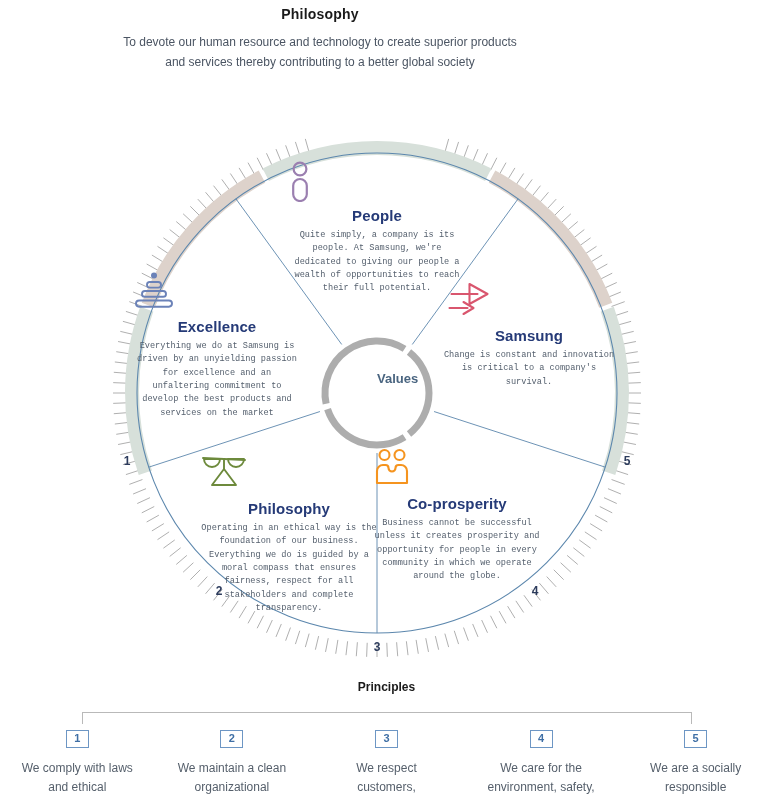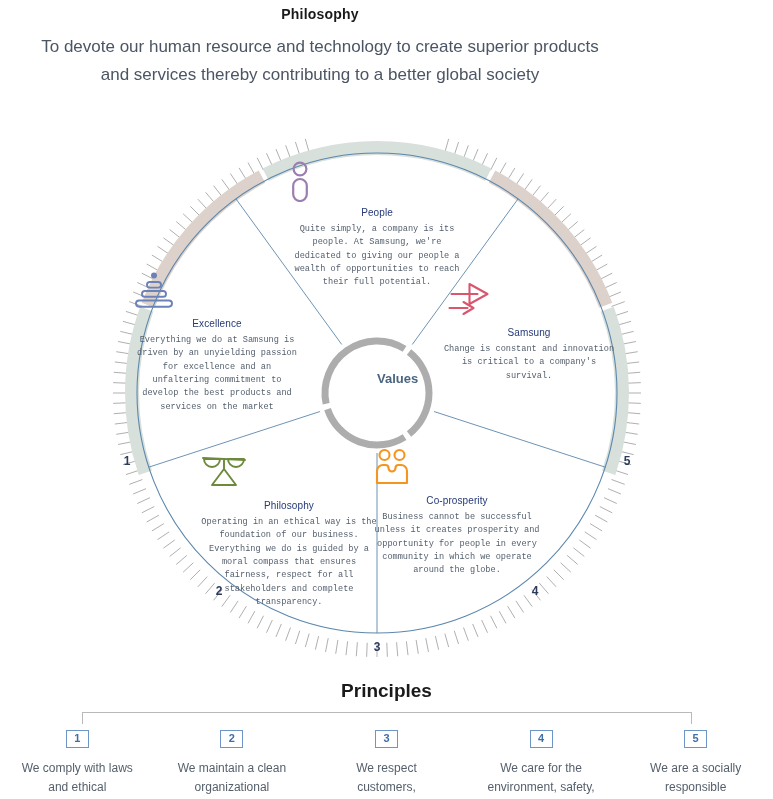--- a/index.html
+++ b/index.html
@@ -24,21 +24,21 @@
     text-align: center;
   }
   .header-title {
     font-size: 14px;
     font-weight: bold;
     color: #1a1a1a;
     margin-top: 6px;
     letter-spacing: .2px;
   }
   .header-sub {
-    font-size: 17px;
+    font-size: 12px;
     color: #4b5563;
     line-height: 1.65;
     margin-top: 11px;
   }
 
   
   .wheel {
     position: absolute;
     left: 92px;
     top: 108px;
@@ -66,22 +66,22 @@
     transform: translateX(-50%);
   }
   .value .icon {
     height: 42px;
     display: flex;
     align-items: flex-end;
     justify-content: center;
     margin-bottom: 5px;
   }
   .value .vtitle {
-    font-size: 10px;
-    font-weight: normal;
+    font-size: 15px;
+    font-weight: bold;
     color: #253a77;
     margin-bottom: 5px;
     letter-spacing: .1px;
   }
   .value .vdesc {
     font-size: 8.6px;
     line-height: 1.55;
     color: #55606e;
     font-family: Liberation Mono, monospace;
   }
@@ -108,21 +108,21 @@
 
   
   .principles {
     position: absolute;
     left: 0;
     top: 680px;
     width: 773px;
   }
   .principles-title {
     text-align: center;
-    font-size: 19px;
+    font-size: 12px;
     font-weight: bold;
     color: #1a1a1a;
   }
   .bracket {
     position: absolute;
     left: 82px;
     top: 32px;
     width: 608px;
     height: 11px;
     border-top: 1px solid #b9b9b9;

